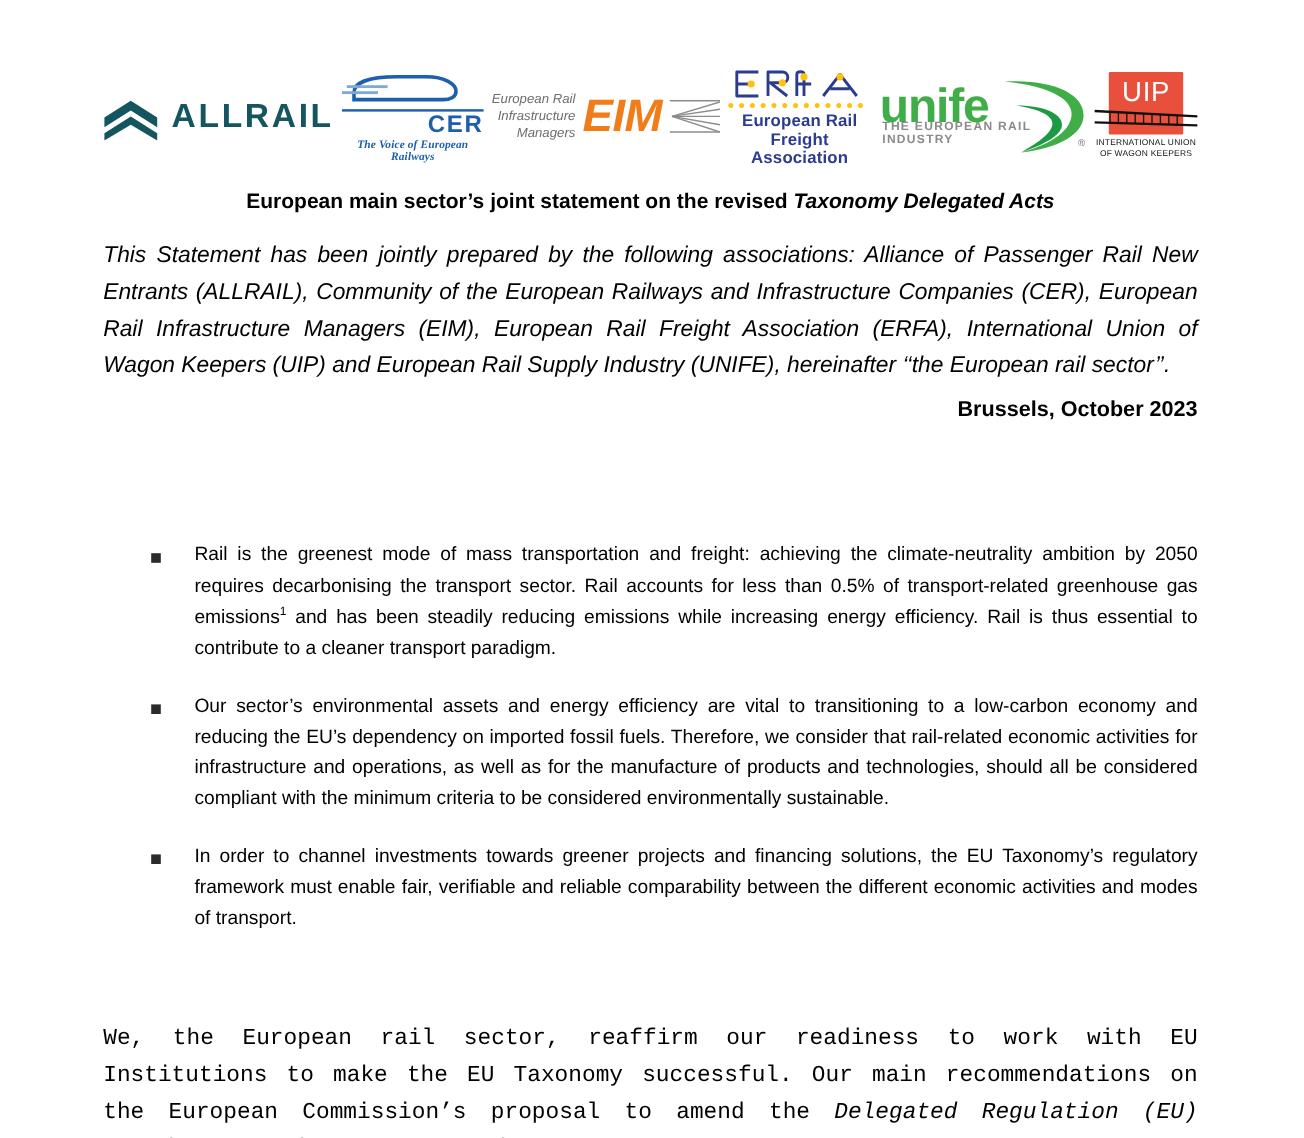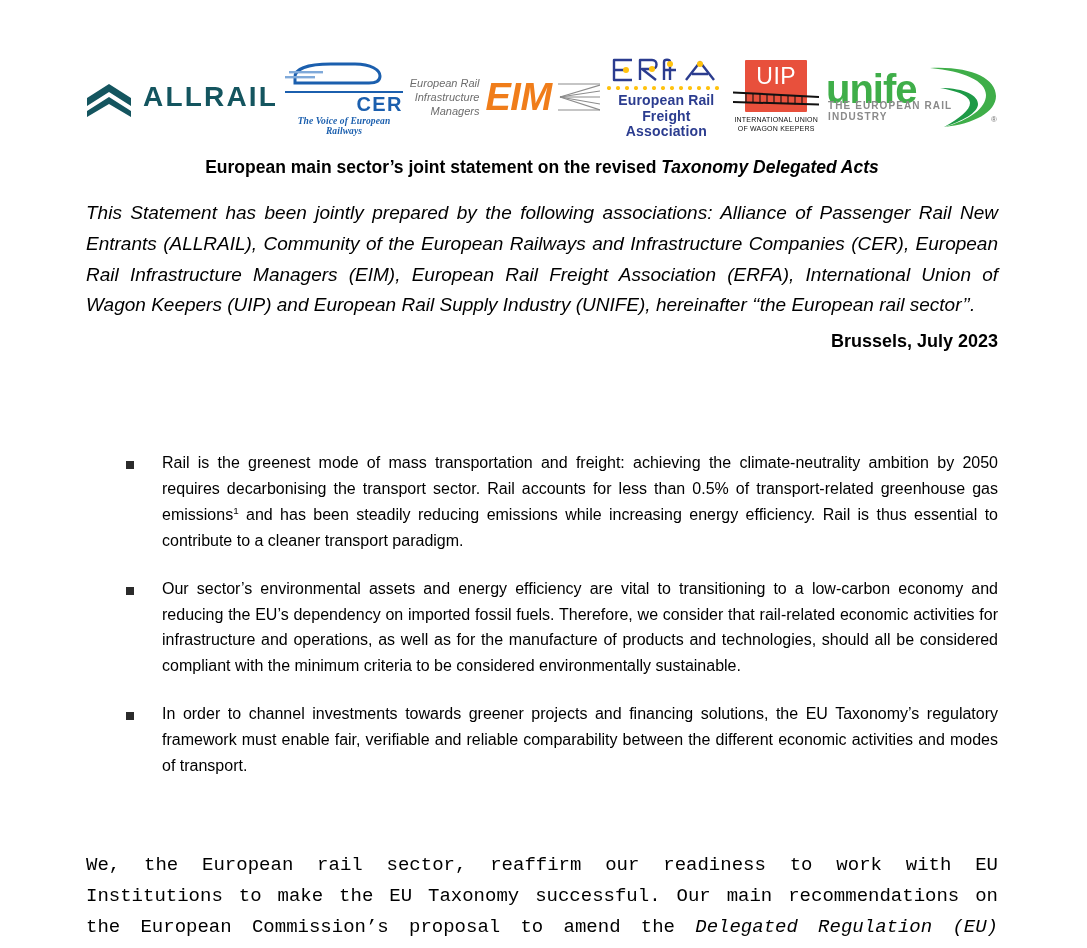--- a/index.html
+++ b/index.html
@@ -370,20 +370,32 @@
               <circle cx="84" cy="34" r="2.1"></circle>
             <circle cx="93" cy="34" r="2.1"></circle>
               <circle cx="102" cy="34" r="2.1"></circle>
             <circle cx="111" cy="34" r="2.1"></circle>
           </g>
         </svg>
       </span>
       <div class="erfa-caption" style="color:#2B3C8F">European Rail Freight Association</div>
     </div>
 
+    <div class="logo logo-unife">
+      <span class="unife-swoosh">
+        <svg viewBox="0 0 72 62" width="72" height="62">
+          <path d="M4 2 C44 0 70 12 70 30 C70 46 48 58 18 61 C44 54 60 42 60 29 C60 15 38 5 4 2 Z" fill="#3FAE49"></path>
+          <path d="M14 22 C40 22 52 30 52 38 C52 47 36 55 18 61 C34 52 44 44 44 37 C44 30 32 25 14 22 Z" fill="#1E9A47"></path>
+        </svg>
+      </span>
+      <div class="unife-word" style="color:#3FAE49">unife</div>
+      <div class="unife-tagline">THE EUROPEAN RAIL INDUSTRY</div>
+      <div class="unife-reg">®</div>
+    </div>
+
     <div class="logo logo-uip">
       <div class="uip-box">
         <div class="uip-square" style="background:#E8503C"></div>
         <div class="uip-letters">UIP</div>
         <span class="uip-rail">
           <svg viewBox="0 0 86 18" width="86" height="18">
             <line x1="0" y1="4.5" x2="86" y2="9" stroke="#111111" stroke-width="2"></line>
             <line x1="0" y1="14" x2="86" y2="16.5" stroke="#111111" stroke-width="2"></line>
             <g stroke="#111111" stroke-width="1.1">
               <line x1="13" y1="5" x2="13" y2="14.6"></line>
@@ -398,41 +410,29 @@
             </g>
           </svg>
         </span>
       </div>
       <div class="uip-caption">
         <div>INTERNATIONAL UNION</div>
         <div>OF WAGON KEEPERS</div>
       </div>
     </div>
 
-    <div class="logo logo-unife">
-      <span class="unife-swoosh">
-        <svg viewBox="0 0 72 62" width="72" height="62">
-          <path d="M4 2 C44 0 70 12 70 30 C70 46 48 58 18 61 C44 54 60 42 60 29 C60 15 38 5 4 2 Z" fill="#3FAE49"></path>
-          <path d="M14 22 C40 22 52 30 52 38 C52 47 36 55 18 61 C34 52 44 44 44 37 C44 30 32 25 14 22 Z" fill="#1E9A47"></path>
-        </svg>
-      </span>
-      <div class="unife-word" style="color:#3FAE49">unife</div>
-      <div class="unife-tagline">THE EUROPEAN RAIL INDUSTRY</div>
-      <div class="unife-reg">®</div>
-    </div>
-
   </div>
 
   <div class="title">
     <span>European main sector’s joint statement on the revised </span><i>Taxonomy Delegated Acts</i>
   </div>
 
   <div class="intro">This Statement has been jointly prepared by the following associations: Alliance of Passenger Rail New Entrants (ALLRAIL), Community of the European Railways and Infrastructure Companies (CER), European Rail Infrastructure Managers (EIM), European Rail Freight Association (ERFA), International Union of Wagon Keepers (UIP) and European Rail Supply Industry (UNIFE), hereinafter ‘‘the European rail sector’’.</div>
 
-  <div class="dateline">Brussels, July 2023</div>
+  <div class="dateline">Brussels, October 2023</div>
 
 
   <div class="bullets">
 
     <div class="bullet">
       <span class="bullet-marker"></span>
       <span>Rail is the greenest mode of mass transportation and freight: achieving the climate-neutrality ambition by 2050 requires decarbonising the transport sector. Rail accounts for less than 0.5% of transport-related greenhouse gas emissions</span><sup>1</sup><span> and has been steadily reducing emissions while increasing energy efficiency. Rail is thus essential to contribute to a cleaner transport paradigm.</span>
     </div>
 
     <div class="bullet">

